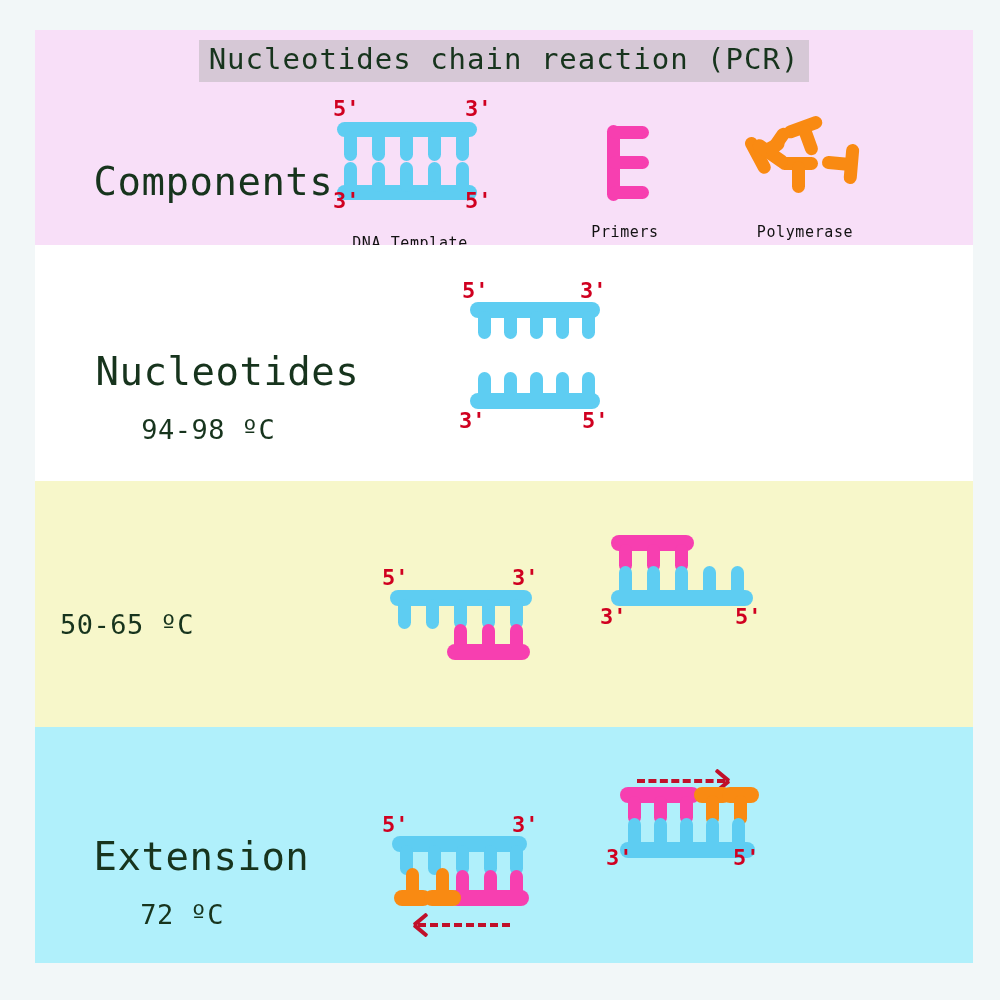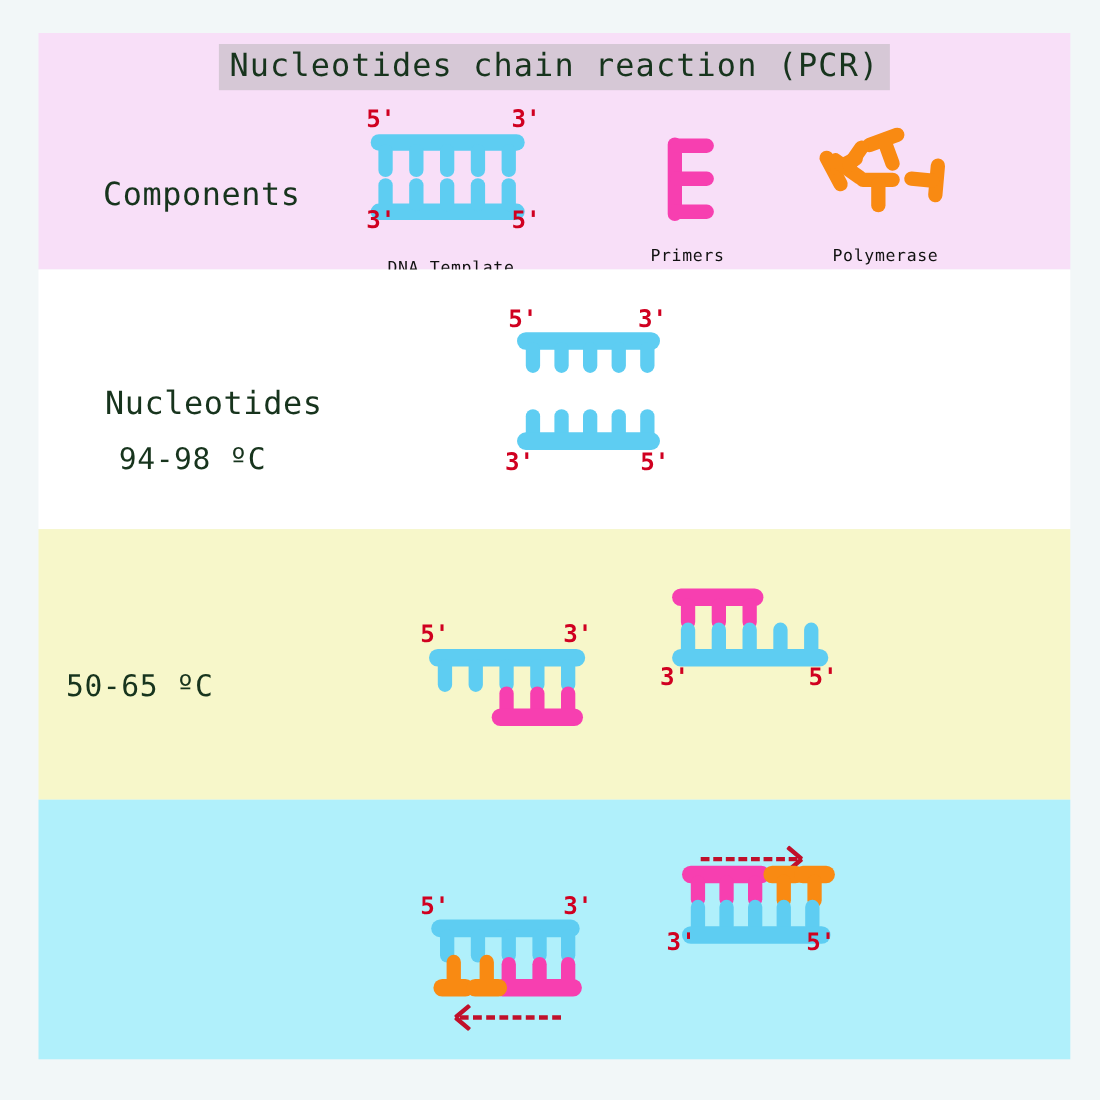--- a/index.html
+++ b/index.html
@@ -27,21 +27,21 @@
   
   .title-wrap{position:absolute;left:35px;top:40px;width:938px;text-align:center;}
   .title{
     display:inline-block;background:#d6c8d6;color:#17341d;
     font-size:29px;letter-spacing:1px;padding:3px 10px 6px 10px;
     font-weight:400;line-height:1.15;
   }
 
   
   .stage-label{position:absolute;color:#17341d;line-height:1.15;white-space:pre;}
-  .stage-name{font-size:29px;letter-spacing:.5px;}
+  .stage-name{font-size:39px;letter-spacing:.5px;}
   .stage-temp{font-size:27px;letter-spacing:.5px;display:block;text-align:center;}
 
   #label-components{left:55px;top:142px;}
   #label-denature{left:57px;top:332px;}
   #label-anneal{left:60px;top:572px;}
   #label-extend{left:55px;top:817px;}
 
   
   .caption{
     position:absolute;color:#121212;font-size:15px;letter-spacing:.6px;
@@ -227,20 +227,24 @@
     <div class="tooth c-blue" style="left:703px;top:566px;width:13px;height:30px;"></div>
     <div class="tooth c-blue" style="left:731px;top:566px;width:13px;height:30px;"></div>
     <div class="bar c-blue" style="left:611px;top:590px;width:142px;height:16px;"></div>
 
     <div class="prime" style="left:600px;top:604px;">3'</div>
     <div class="prime" style="left:735px;top:604px;">5'</div>
   </div>
 
   <div class="band" id="band-extend"></div>
 
+  <div class="stage-label" id="label-extend">
+    <span class="stage-name">Extension</span>
+    <span class="stage-temp">72 ºC</span>
+  </div>
 
   <div>
     <div class="prime" style="left:382px;top:812px;">5'</div>
     <div class="prime" style="left:512px;top:812px;">3'</div>
 
     <div class="bar c-blue" style="left:392px;top:836px;width:135px;height:16px;"></div>
     <div class="tooth c-blue" style="left:400px;top:845px;width:13px;height:30px;"></div>
     <div class="tooth c-blue" style="left:428px;top:845px;width:13px;height:30px;"></div>
     <div class="tooth c-blue" style="left:456px;top:845px;width:13px;height:30px;"></div>
     <div class="tooth c-blue" style="left:484px;top:845px;width:13px;height:30px;"></div>

